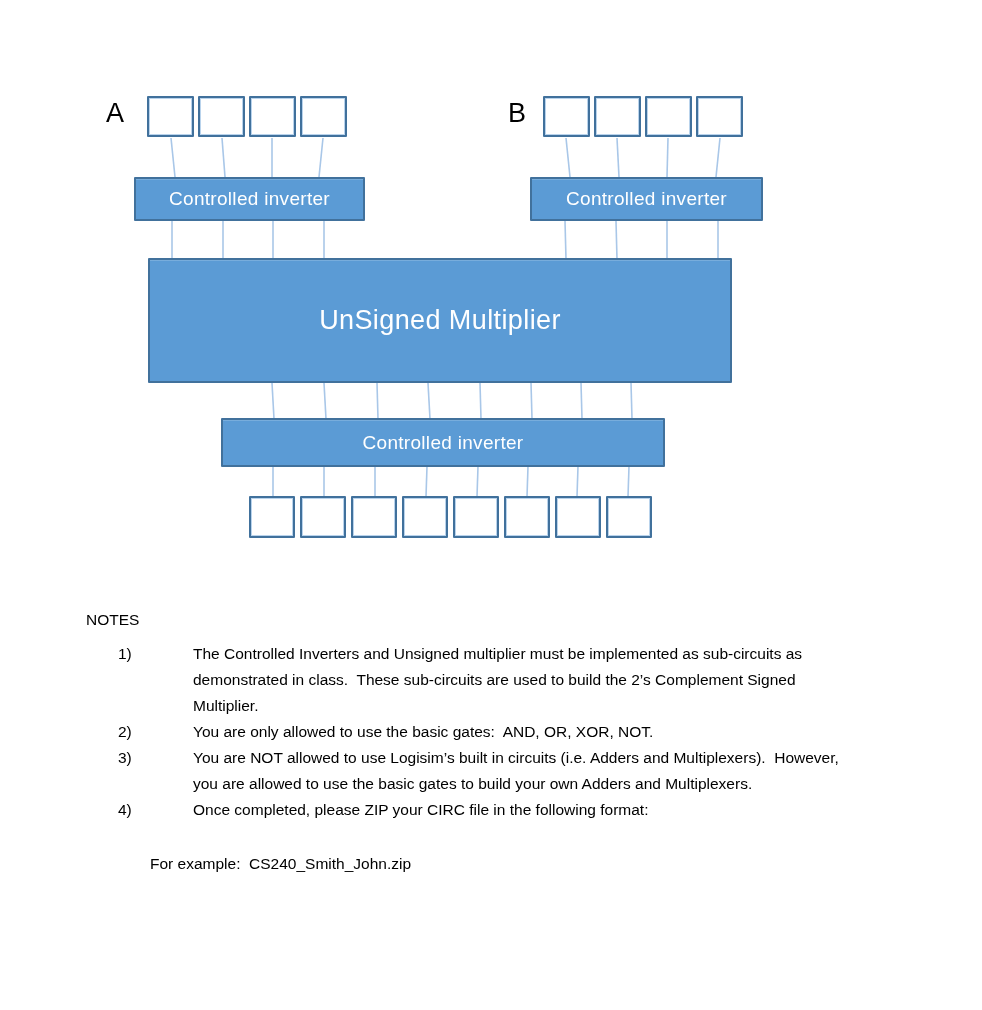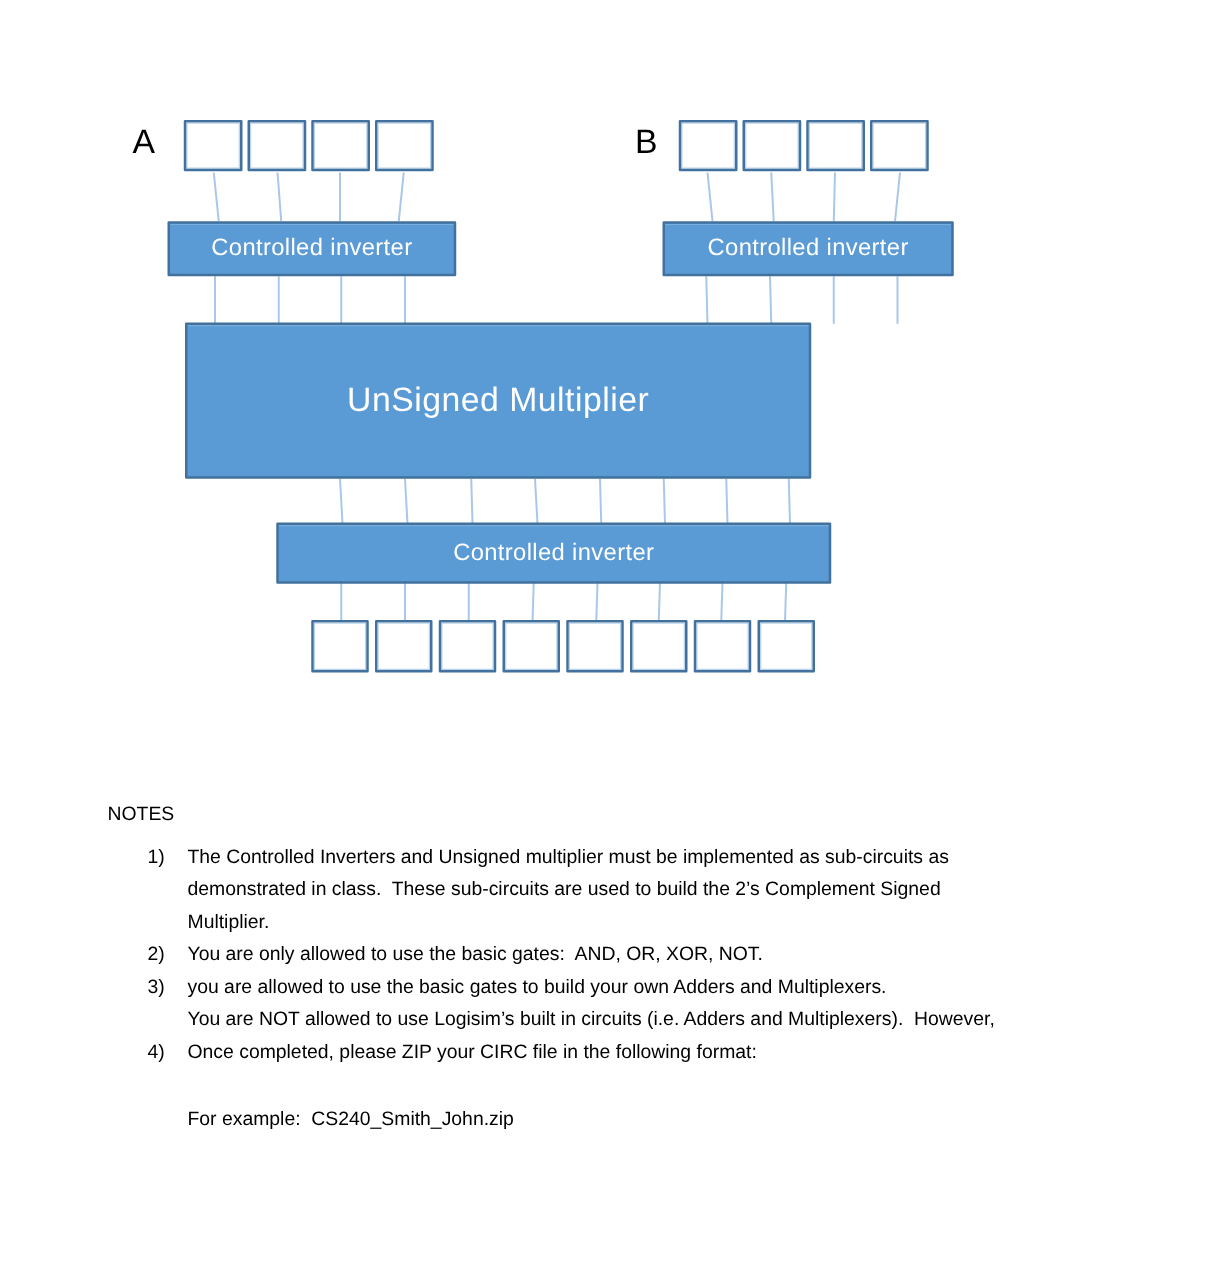--- a/index.html
+++ b/index.html
@@ -56,39 +56,39 @@
     align-items:center;
     justify-content:center;
     box-shadow:inset 0 1px 0 rgba(255,255,255,0.18);
     border-radius:1px;
   }
   .block.inverter{font-size:19px;letter-spacing:0.3px;text-align:center;}
   .block.multiplier{font-size:27px;letter-spacing:0.4px;}
   .notes{
     position:absolute;
     left:86px;
-    top:639px;
+    top:607px;
     width:810px;
     font-size:15.5px;
     line-height:26px;
     color:#000000;
   }
   .notes-heading{
     margin-bottom:8px;
   }
   .note-item{
     display:flex;
     margin-left:32px; 
   }
   .note-num{
     width:32px;
     flex:0 0 32px;
   }
   .note-text{flex:1;}
-  .note-line{white-space:pre-wrap;}
+  .note-line{white-space:pre-wrap;margin-left:43px;}
   .note-example{
     margin-left:64px; 
     margin-top:28px;
     white-space:pre-wrap;
   }
 </style>
 </head>
 <body>
 
 <div class="canvas">
@@ -151,21 +151,21 @@
     </div>
 
   <div class="block inverter" style="left:134px;top:177px;width:231px;height:44px;">
     <span>Controlled inverter</span>
   </div>
 
   <div class="block inverter" style="left:530px;top:177px;width:233px;height:44px;">
     <span>Controlled inverter</span>
   </div>
 
-  <div class="block multiplier" style="left:148px;top:258px;width:501px;height:125px;">
+  <div class="block multiplier" style="left:148px;top:258px;width:584px;height:125px;">
     <span>UnSigned Multiplier</span>
   </div>
 
   <div class="block inverter" style="left:221px;top:418px;width:444px;height:49px;">
     <span>Controlled inverter</span>
   </div>
 
   <div class="bit-row row-8" style="left:249px;top:496px;">
       <div class="bit-box"></div>
       <div class="bit-box"></div>
@@ -192,22 +192,22 @@
     <div class="note-item">
       <div class="note-num">2)</div>
       <div class="note-text">
         <div class="note-line">You are only allowed to use the basic gates:  AND, OR, XOR, NOT.</div>
       </div>
     </div>
 
     <div class="note-item">
       <div class="note-num">3)</div>
       <div class="note-text">
+        <div class="note-line">You are NOT allowed to use Logisim’s built in circuits (i.e. Adders and Multiplexers).  However,</div>
         <div class="note-line">you are allowed to use the basic gates to build your own Adders and Multiplexers.</div>
-        <div class="note-line">You are NOT allowed to use Logisim’s built in circuits (i.e. Adders and Multiplexers).  However,</div>
       </div>
     </div>
 
     <div class="note-item">
       <div class="note-num">4)</div>
       <div class="note-text">
         <div class="note-line">Once completed, please ZIP your CIRC file in the following format:</div>
       </div>
     </div>
 

